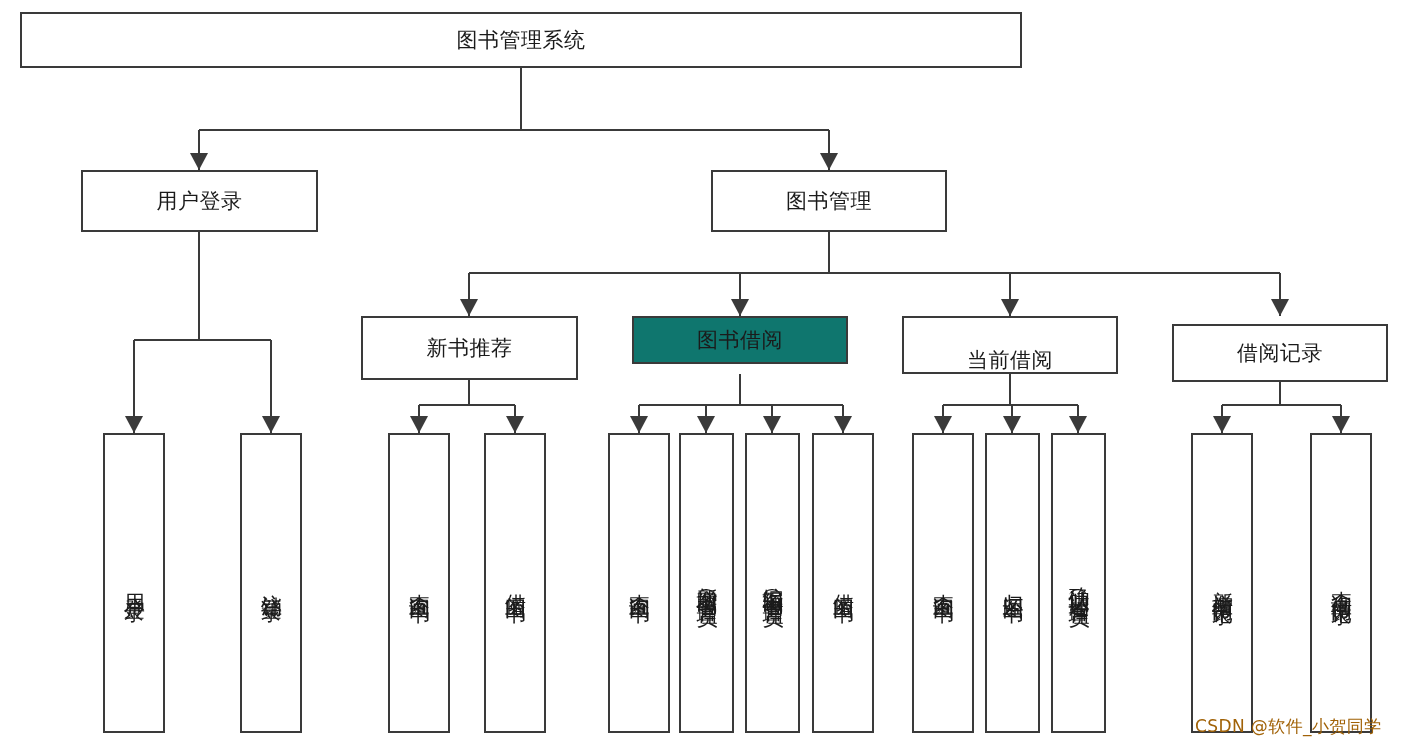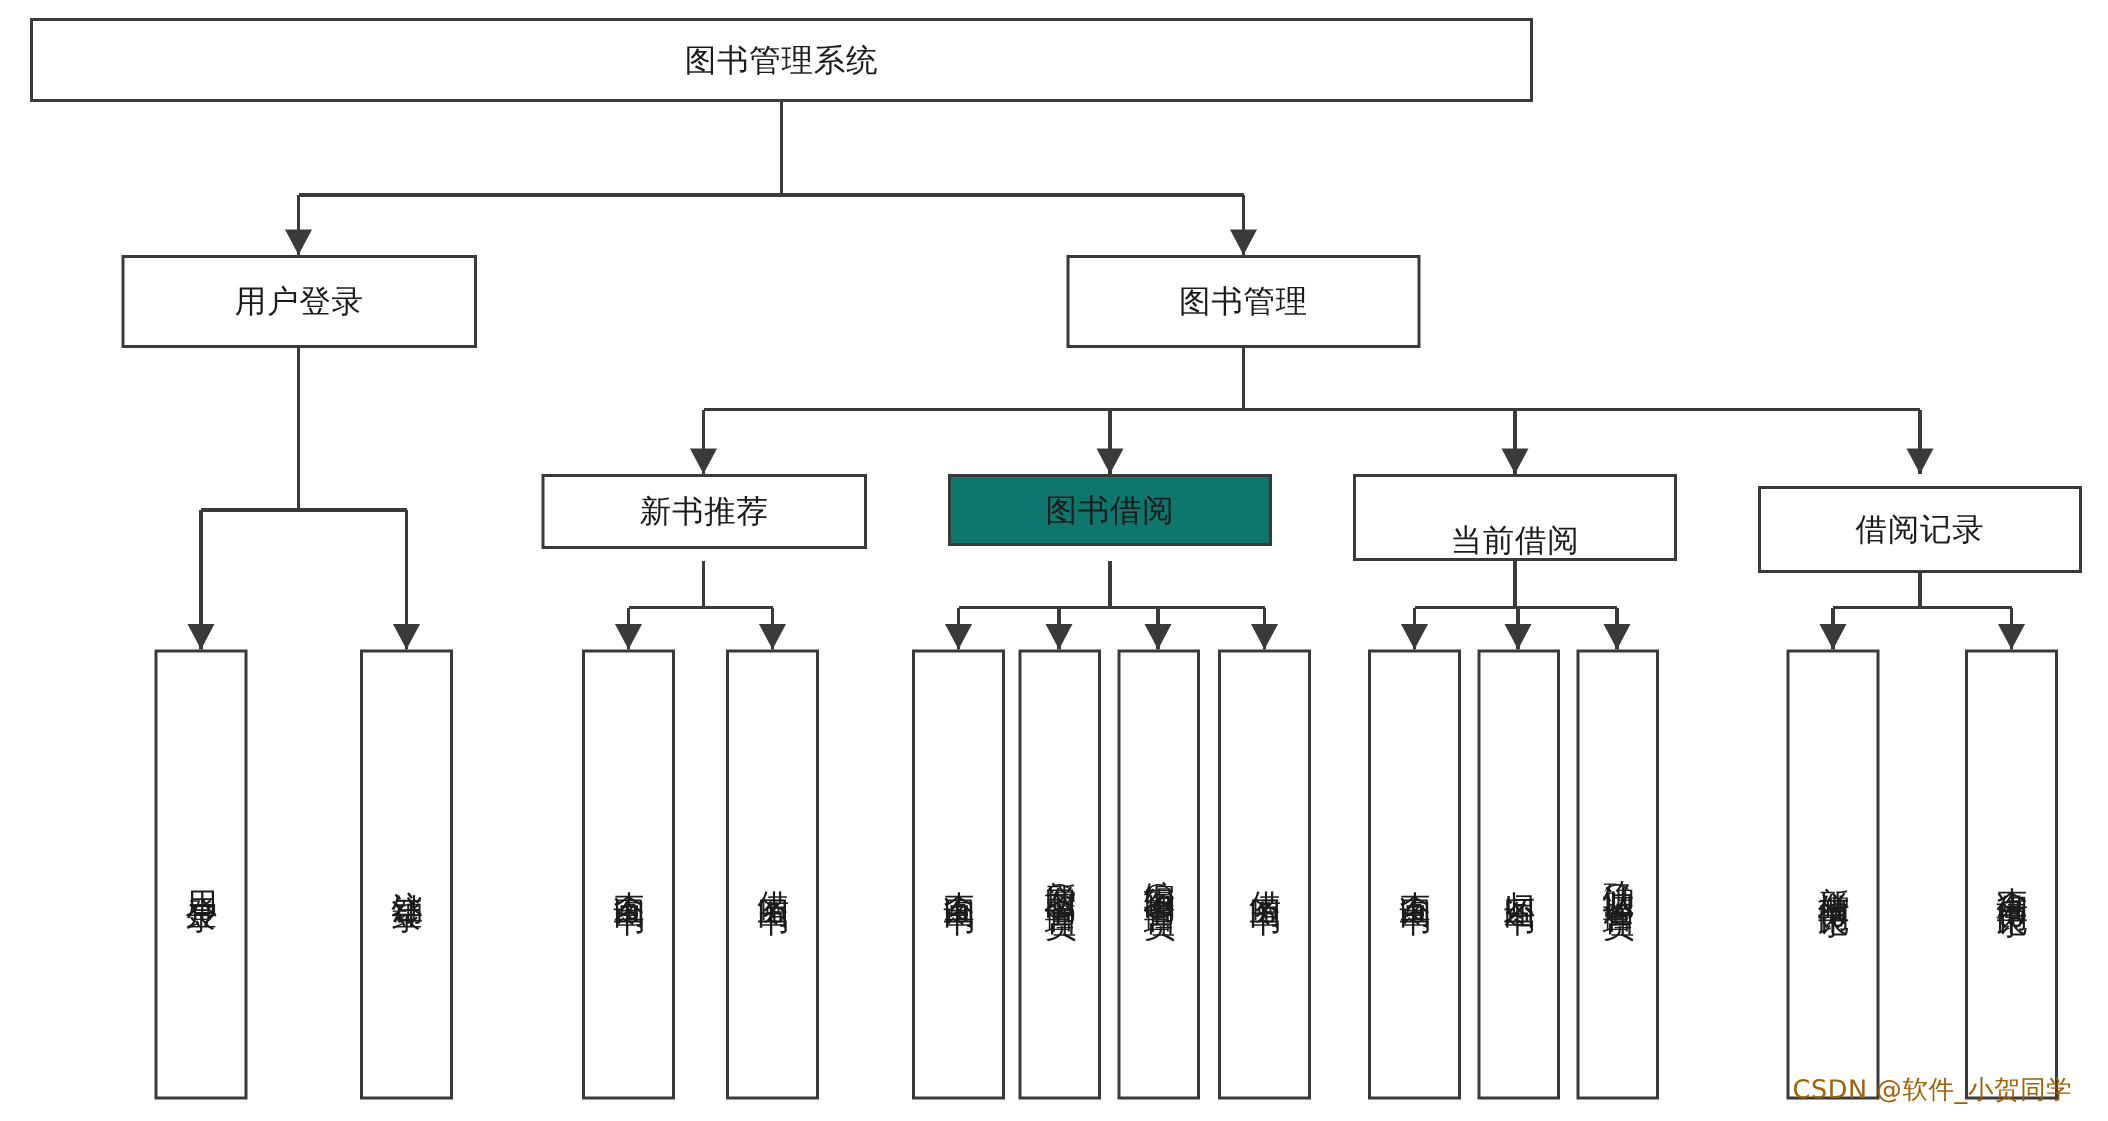--- a/index.html
+++ b/index.html
@@ -125,21 +125,21 @@
   <div id="nodes-layer">
       <div class="node" style="left: 20px; top: 12px; width: 1002px; height: 56px; border-color: rgb(58, 58, 58); background: rgb(255, 255, 255);">
         <span class="node-label" style="color: rgb(27, 27, 27); text-align: center;">图书管理系统</span>
       </div>
       <div class="node" style="left: 81px; top: 170px; width: 237px; height: 62px; border-color: rgb(58, 58, 58); background: rgb(255, 255, 255);">
         <span class="node-label" style="color: rgb(27, 27, 27);">用户登录</span>
       </div>
       <div class="node" style="left: 711px; top: 170px; width: 236px; height: 62px; border-color: rgb(58, 58, 58); background: rgb(255, 255, 255);">
         <span class="node-label" style="color: rgb(27, 27, 27);">图书管理</span>
       </div>
-      <div class="node" style="left: 361px; top: 316px; width: 217px; height: 50px; border-color: rgb(58, 58, 58); background: rgb(255, 255, 255); align-items: center;">
+      <div class="node" style="left: 361px; top: 316px; width: 217px; height: 64px; border-color: rgb(58, 58, 58); background: rgb(255, 255, 255); align-items: center;">
         <span class="node-label" style="color: rgb(27, 27, 27);">新书推荐</span>
       </div>
       <div class="node" style="left: 632px; top: 316px; width: 216px; height: 48px; border-color: rgb(58, 58, 58); background: #0f766e;">
         <span class="node-label" style="color: rgb(27, 27, 27);">图书借阅</span>
       </div>
       <div class="node" style="left: 902px; top: 316px; width: 216px; height: 58px; border-color: rgb(58, 58, 58); background: rgb(255, 255, 255); align-items: flex-end;">
         <span class="node-label" style="color: rgb(27, 27, 27);">当前借阅</span>
       </div>
       <div class="node" style="left: 1172px; top: 324px; width: 216px; height: 58px; border-color: rgb(58, 58, 58); background: rgb(255, 255, 255);">
         <span class="node-label" style="color: rgb(27, 27, 27);">借阅记录</span>

